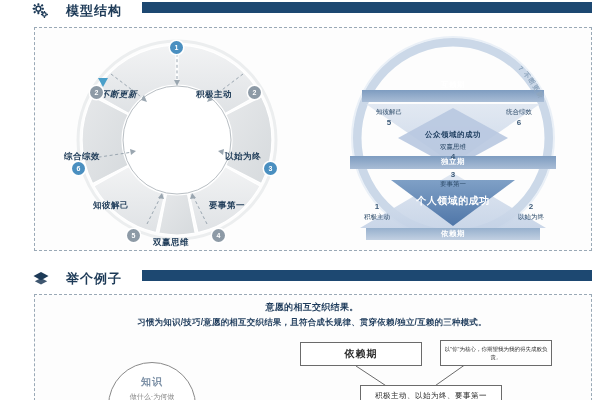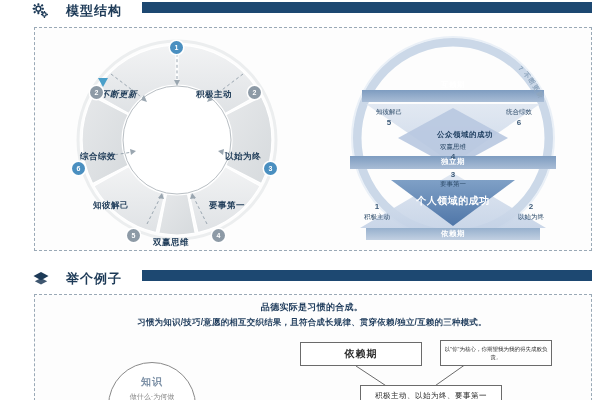--- a/index.html
+++ b/index.html
@@ -146,21 +146,21 @@
           <polygon points="-15,53 -19,58 -13,59"></polygon>
           <polygon points="15,53 19,58 13,59"></polygon>
         </g>
 
         <polygon points="-79,-62 -69,-62 -74,-53" fill="#4a9fc9"></polygon>
       </g>
     </svg>
 
     <span class="seg-label" style="left:53px;top:57px;font-style:italic;">不断更新</span>
     <span class="seg-label" style="left:148px;top:57px;">积极主动</span>
-    <span class="seg-label" style="left:32px;top:119px;">综合综效</span>
+    <span class="seg-label" style="left:16px;top:119px;">综合综效</span>
     <span class="seg-label" style="left:177px;top:119px;">以始为终</span>
     <span class="seg-label" style="left:45px;top:168px;">知彼解己</span>
     <span class="seg-label" style="left:161px;top:168px;">要事第一</span>
     <span class="seg-label" style="left:105px;top:205px;">双赢思维</span>
 
     <span class="num-badge" style="left:122px;top:9px;background:#4a8fc0;">1</span>
     <span class="num-badge" style="left:200px;top:54px;background:#8d9aa6;">2</span>
     <span class="num-badge" style="left:216px;top:130px;background:#4a8fc0;">3</span>
     <span class="num-badge" style="left:164px;top:197px;background:#8d9aa6;">4</span>
     <span class="num-badge" style="left:79px;top:197px;background:#8d9aa6;">5</span>
@@ -206,21 +206,21 @@
 
       <text class="ring-txt">
         <textPath href="#ringpath" startOffset="74%" id="ringTextPath">7 不断更新</textPath>
       </text>
     </svg>
 
     <span class="pl bar" style="left:0;top:50px;width:262px;">互赖期</span>
     <span class="pl bar" style="left:0;top:127px;width:262px;">独立期</span>
     <span class="pl bar" style="left:0;top:199px;width:262px;">依赖期</span>
 
-    <span class="pl dia" style="left:12px;top:100px;width:262px;text-align:center;">公众领域的成功</span>
+    <span class="pl dia" style="left:0;top:100px;width:262px;text-align:center;">公众领域的成功</span>
     <span class="pl hab" style="left:36px;top:78px;width:62px;">知彼解己</span>
     <span class="pl num" style="left:36px;top:88px;width:62px;">5</span>
     <span class="pl hab" style="left:166px;top:78px;width:62px;">统合综效</span>
     <span class="pl num" style="left:166px;top:88px;width:62px;">6</span>
     <span class="pl hab" style="left:0;top:113px;width:262px;">双赢思维</span>
     <span class="pl num" style="left:0;top:122px;width:262px;">4</span>
 
     <span class="pl num" style="left:0;top:140px;width:262px;">3</span>
     <span class="pl hab" style="left:0;top:150px;width:262px;">要事第一</span>
     <span class="pl dia-dark" style="left:0;top:164px;width:262px;">个人领域的成功</span>
@@ -237,21 +237,21 @@
         <polygon points="12,10.6 20.2,15 12,19.4 3.8,15" opacity=".85"></polygon>
       </g>
     </svg>
     <span class="sec-title">举个例子</span>
     <span class="sec-bar"></span>
   </div>
 
   <div class="panel panel2"></div>
 
   <div class="ex-text">
-    <div class="ex-l1">品德实际是习惯的合成。</div>
+    <div class="ex-l1">意愿的相互交织结果。</div>
     <div class="ex-l2">习惯为知识/技巧/意愿的相互交织结果，且符合成长规律、贯穿依赖/独立/互赖的三种模式。</div>
   </div>
 
   <svg style="position:absolute;left:290px;top:340px;width:300px;height:60px;">
     <line x1="66" y1="26" x2="110" y2="55" stroke="#6b6b6b" stroke-width="1"></line>
     <line x1="176" y1="24" x2="132" y2="55" stroke="#6b6b6b" stroke-width="1"></line>
   </svg>
 
   <div class="ebox" style="left:300px;top:342px;width:120px;height:22px;">
     <span class="t">依赖期</span>

